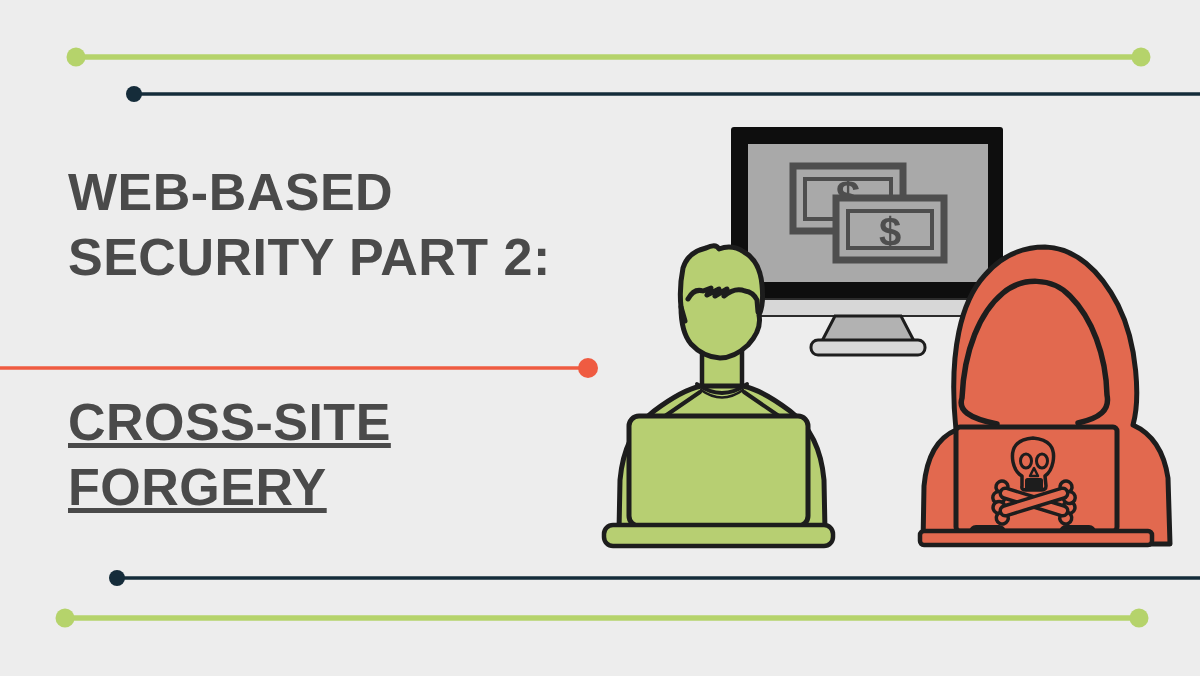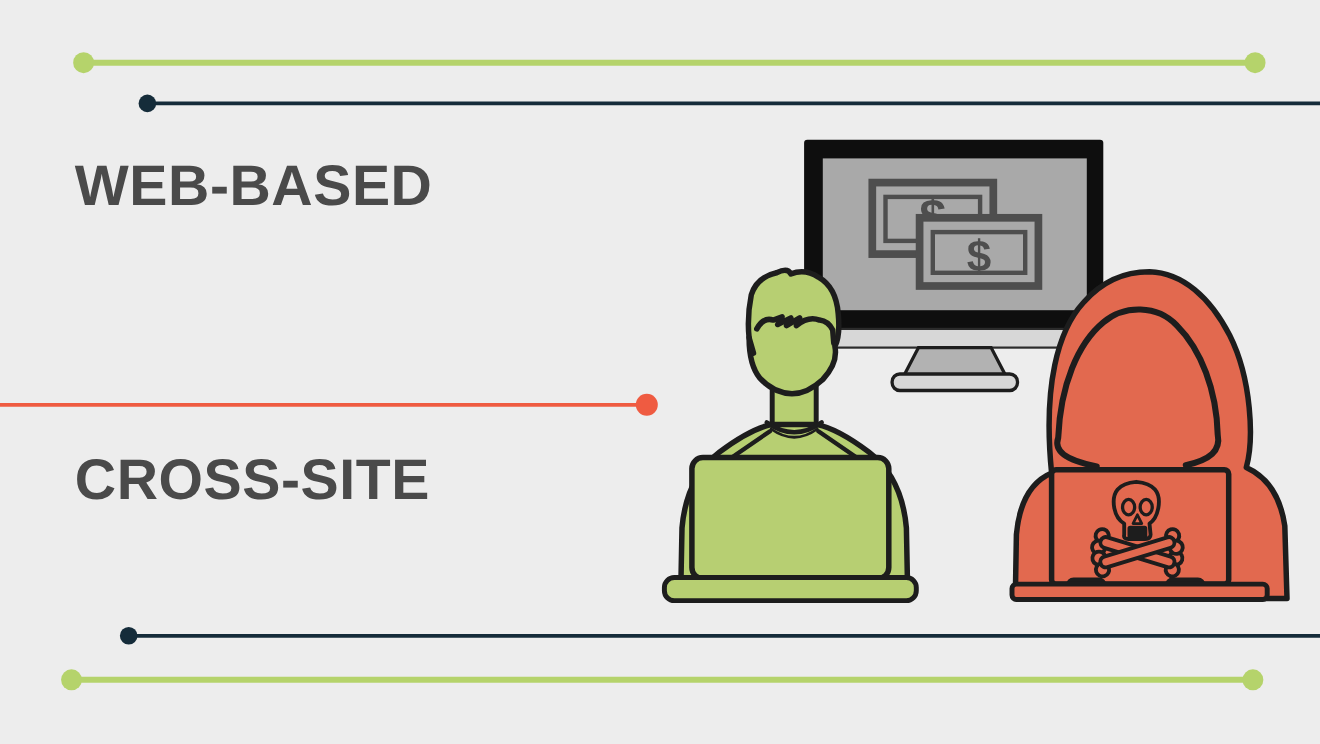--- a/index.html
+++ b/index.html
@@ -9,22 +9,22 @@
     background:#ededed;
     font-family:"Liberation Sans", sans-serif;
   }
   .banner{position:relative;width:1200px;height:676px;background:#ededed;}
   svg.scene{position:absolute;left:0;top:0;width:1200px;height:676px;display:block;}
   .title-block{
     position:absolute;left:68px;color:#4a4a4a;font-weight:bold;
     letter-spacing:0.5px;
   }
   .title-line{font-size:52px;line-height:65px;white-space:nowrap;}
-  .block1{top:137px;}
-  .block2{top:405px;}
+  .block1{top:160px;}
+  .block2{top:390px;text-decoration:underline;}
   .bill-dollar{font-family:"Liberation Sans", sans-serif;font-weight:bold;fill:#4e4e4e;}
 </style>
 </head>
 <body>
 
 <div class="banner">
 
   <svg class="scene" viewBox="0 0 1200 676">
 
     <g>
@@ -133,18 +133,20 @@
       </g>
 
       <rect x="971" y="527" width="33" height="11" rx="5" fill="#e2694f" stroke="#1d1d1d" stroke-width="4"></rect>
       <rect x="1061" y="527" width="33" height="11" rx="5" fill="#e2694f" stroke="#1d1d1d" stroke-width="4"></rect>
       <rect x="920" y="531" width="232" height="14" rx="4" fill="#e2694f" stroke="#1d1d1d" stroke-width="4.5"></rect>
     </g>
   </svg>
 
   <div class="title-block block1">
     <div class="title-line">WEB-BASED</div>
+    <div class="title-line">SECURITY PART 2:</div>
   </div>
   <div class="title-block block2">
     <div class="title-line">CROSS-SITE</div>
+    <div class="title-line">FORGERY</div>
   </div>
 
 </div>
 
 </body></html>

